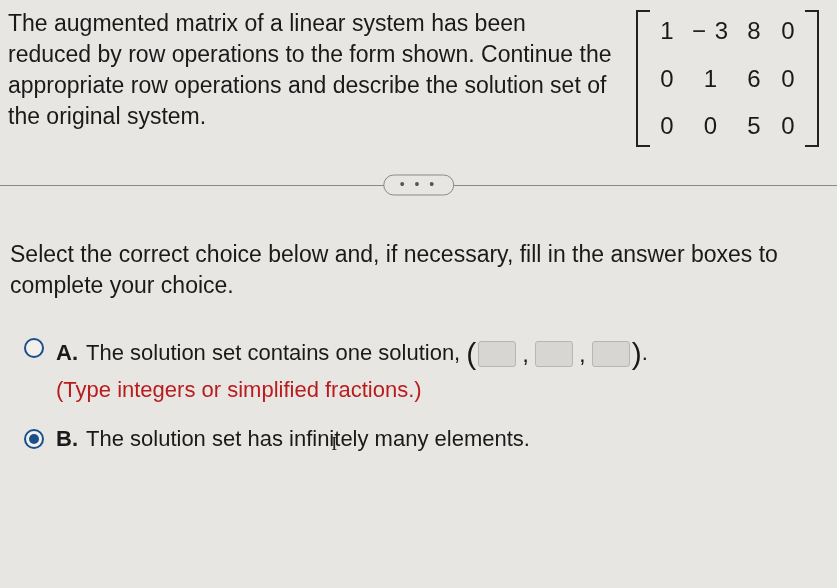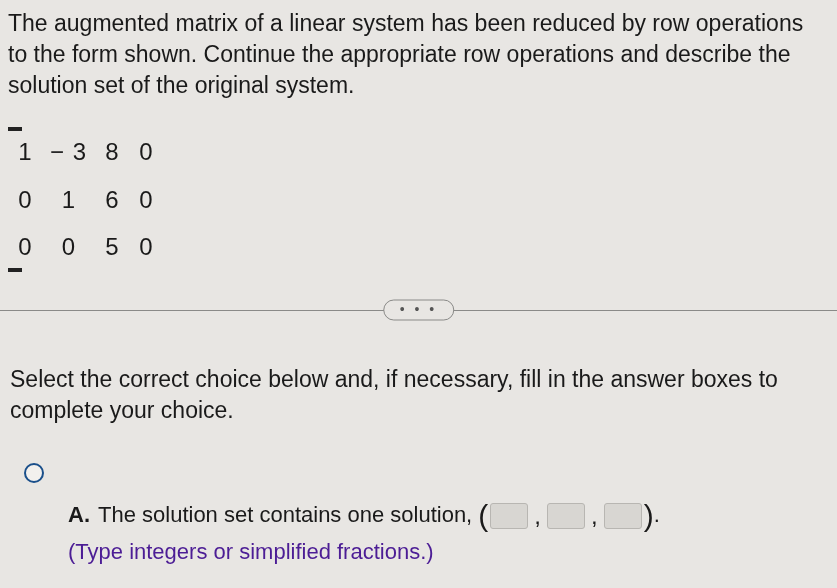--- a/index.html
+++ b/index.html
@@ -1,15 +1,15 @@
 <!DOCTYPE html>
 <html><head>
 <meta charset="utf-8">
 <style>
-  * { box-sizing: border-box; margin: 0; padding: 0; flex-direction: column; }
+  * { box-sizing: border-box; margin: 0; padding: 0; }
   body {
     width: 837px;
     height: 588px;
     background: #e8e6e3;
     font-family: Arial, Helvetica, sans-serif;
     color: #1a1a1a;
     font-size: 22px;
     line-height: 1.4;
     position: relative;
     overflow: hidden;
@@ -97,23 +97,23 @@
     cursor: pointer;
     background: #f2f0ed;
   }
   .radio.selected::after {
     content: "";
     position: absolute;
     left: 3px; top: 3px; right: 3px; bottom: 3px;
     background: #1a4f8a;
     border-radius: 50%;
   }
-  .choice-body { flex: 1; font-size: 22px; margin-left: 44px; }
+  .choice-body { flex: 1; font-size: 22px; }
   .letter { font-weight: bold; margin-right: 8px; }
-  .hint { color: #4c1d95; }
+  .hint { color: #b91c1c; }
   .paren { font-size: 30px; vertical-align: middle; }
   .blank {
     display: inline-block;
     width: 38px; height: 26px;
     background: #d8d6d2;
     border: 1px solid #b8b6b2;
     border-radius: 3px;
     vertical-align: middle;
     margin: 0 2px;
   }
@@ -168,15 +168,21 @@
 <div class="choices">
 
   <div class="choice">
     <div class="radio"></div>
     <div class="choice-body">
       <span class="letter">A.</span><span>The solution set contains one solution, </span><span class="paren">(</span><span class="blank"></span><span class="comma">,</span><span class="blank"></span><span class="comma">,</span><span class="blank"></span><span class="paren">)</span><span>.</span>
       <div class="hint">(Type integers or simplified fractions.)</div>
     </div>
   </div>
 
+  <div class="choice">
+    <div class="radio selected"></div>
+    <div class="choice-body">
+      <span class="letter">B.</span><span>The solution set has infini</span><span class="cursor-i"></span><span>tely many elements.</span>
+    </div>
+  </div>
 
 
 </div>
 
 </body></html>

